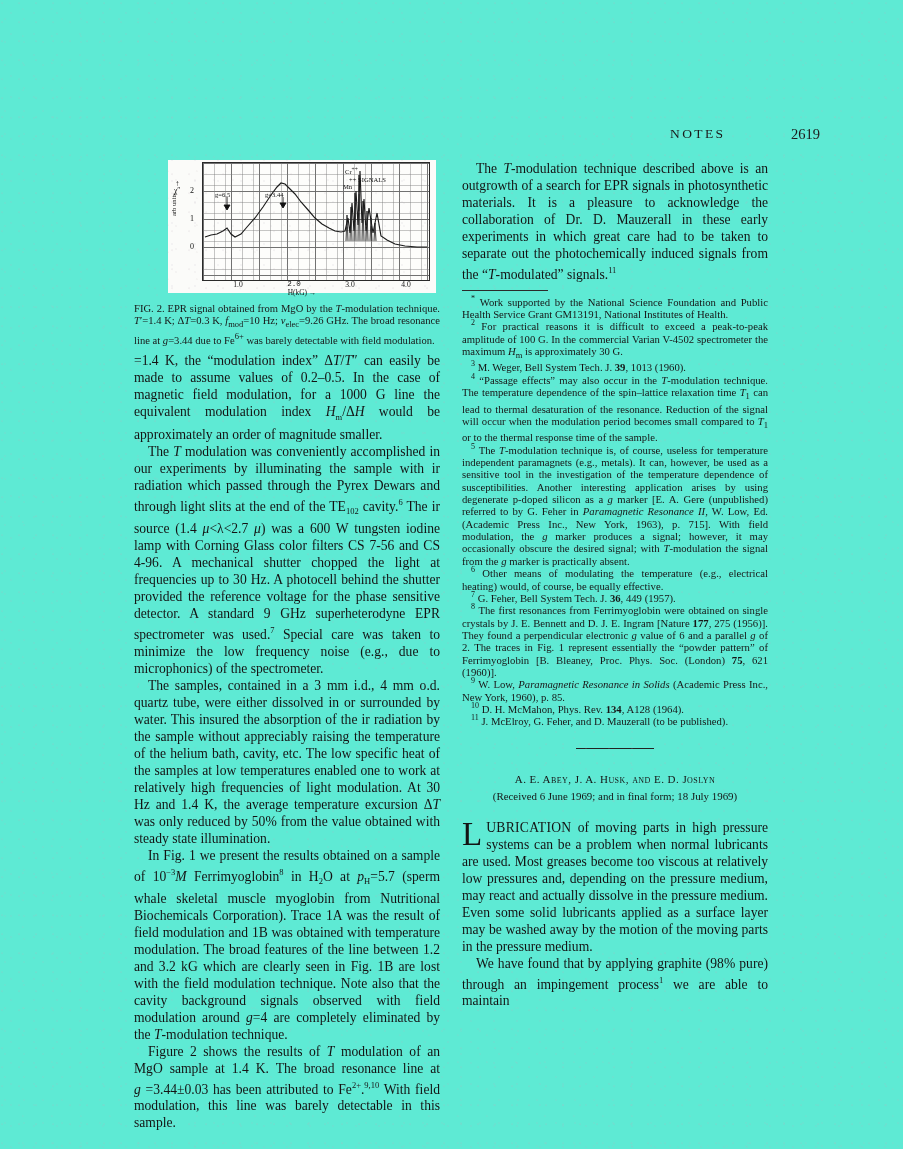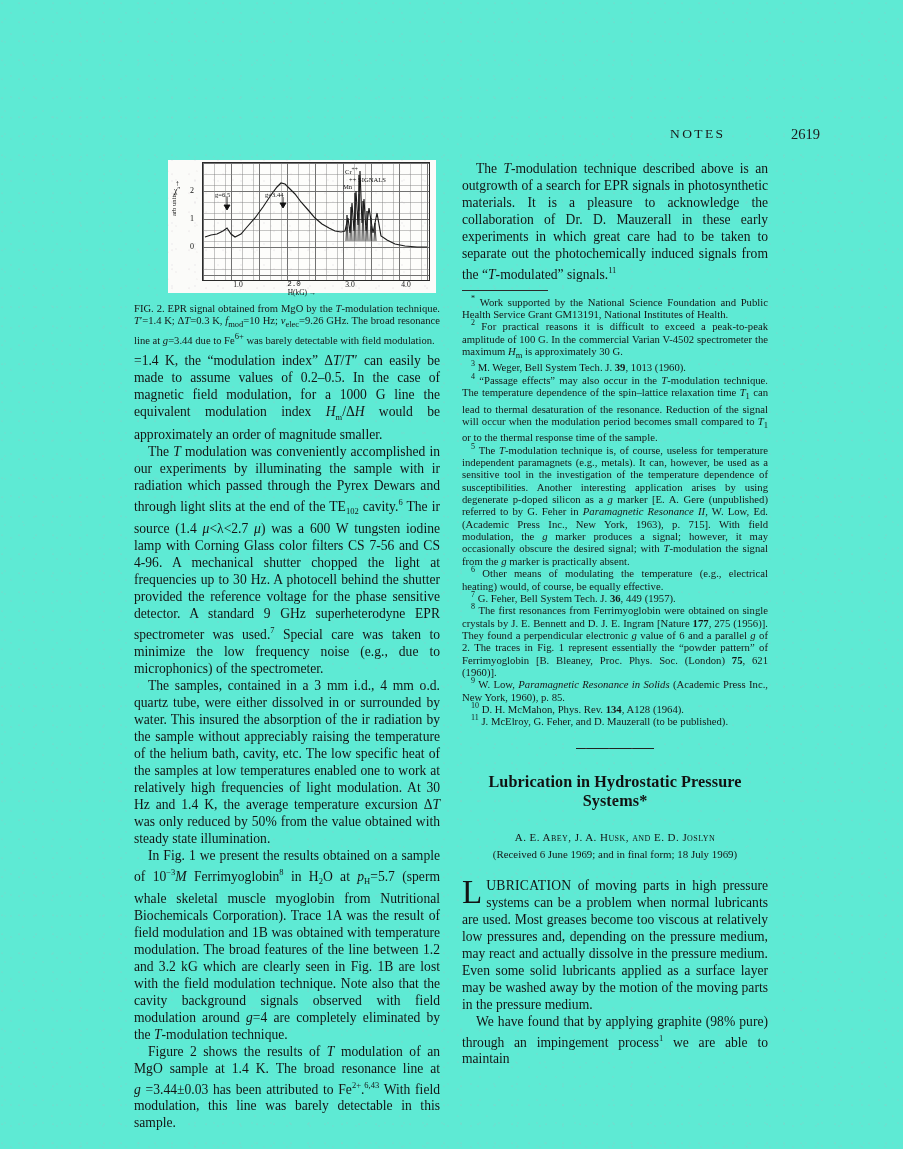--- a/index.html
+++ b/index.html
@@ -323,21 +323,21 @@
 
     <div class="col col-left" style="top:352px;">
       <p class="body noindent">=1.4&nbsp;K, the “modulation index” Δ<i>T</i>/<i>T</i>″ can easily be made to assume values of 0.2–0.5. In the case of magnetic field modulation, for a 1000 G line the equivalent modulation index <i>H</i><sub>m</sub>/Δ<i>H</i> would be approximately an order of magnitude smaller.</p>
 
       <p class="body">The <i>T</i> modulation was conveniently accomplished in our experiments by illuminating the sample with ir radiation which passed through the Pyrex Dewars and through light slits at the end of the TE<sub>102</sub> cavity.<sup>6</sup> The ir source (1.4&nbsp;<i>μ</i>&lt;λ&lt;2.7&nbsp;<i>μ</i>) was a 600 W tungsten iodine lamp with Corning Glass color filters CS 7-56 and CS 4-96. A mechanical shutter chopped the light at frequencies up to 30 Hz. A photocell behind the shutter provided the reference voltage for the phase sensitive detector. A standard 9 GHz superheterodyne EPR spectrometer was used.<sup>7</sup> Special care was taken to minimize the low frequency noise (e.g., due to microphonics) of the spectrometer.</p>
 
       <p class="body">The samples, contained in a 3 mm i.d., 4 mm o.d. quartz tube, were either dissolved in or surrounded by water. This insured the absorption of the ir radiation by the sample without appreciably raising the temperature of the helium bath, cavity, etc. The low specific heat of the samples at low temperatures enabled one to work at relatively high frequencies of light modulation. At 30 Hz and 1.4 K, the average temperature excursion Δ<i>T</i> was only reduced by 50% from the value obtained with steady state illumination.</p>
 
       <p class="body">In Fig. 1 we present the results obtained on a sample of 10<sup>−3</sup><i>M</i> Ferrimyoglobin<sup>8</sup> in H<sub>2</sub>O at <i>p</i><sub>H</sub>=5.7 (sperm whale skeletal muscle myoglobin from Nutritional Biochemicals Corporation). Trace 1A was the result of field modulation and 1B was obtained with temperature modulation. The broad features of the line between 1.2 and 3.2 kG which are clearly seen in Fig. 1B are lost with the field modulation technique. Note also that the cavity background signals observed with field modulation around <i>g</i>=4 are completely eliminated by the <i>T</i>-modulation technique.</p>
 
-      <p class="body">Figure 2 shows the results of <i>T</i> modulation of an MgO sample at 1.4 K. The broad resonance line at <i>g</i>&nbsp;=3.44±0.03 has been attributed to Fe<sup>2+</sup>.<sup>6,43</sup> With field modulation, this line was barely detectable in this sample.</p>
+      <p class="body">Figure 2 shows the results of <i>T</i> modulation of an MgO sample at 1.4 K. The broad resonance line at <i>g</i>&nbsp;=3.44±0.03 has been attributed to Fe<sup>2+</sup>.<sup>9,10</sup> With field modulation, this line was barely detectable in this sample.</p>
     </div>
 
     <div class="col col-right">
       <p class="body">The <i>T</i>-modulation technique described above is an outgrowth of a search for EPR signals in photosynthetic materials. It is a pleasure to acknowledge the collaboration of Dr. D. Mauzerall in these early experiments in which great care had to be taken to separate out the photochemically induced signals from the “<i>T</i>-modulated” signals.<sup>11</sup></p>
 
       <div class="fn-rule"></div>
 
       <p class="fnote"><span class="fn-sup">*</span>&nbsp;Work supported by the National Science Foundation and Public Health Service Grant GM13191, National Institutes of Health.</p>
 
 
@@ -356,21 +356,20 @@
       <p class="fnote"><span class="fn-sup">8</span>&nbsp;The first resonances from Ferrimyoglobin were obtained on single crystals by J. E. Bennett and D. J. E. Ingram [Nature <b>177</b>, 275 (1956)]. They found a perpendicular electronic <i>g</i> value of 6 and a parallel <i>g</i> of 2. The traces in Fig. 1 represent essentially the “powder pattern” of Ferrimyoglobin [B. Bleaney, Proc. Phys. Soc. (London) <b>75</b>, 621 (1960)].</p>
 
       <p class="fnote"><span class="fn-sup">9</span>&nbsp;W. Low, <i>Paramagnetic Resonance in Solids</i> (Academic Press Inc., New York, 1960), p. 85.</p>
 
       <p class="fnote"><span class="fn-sup">10</span>&nbsp;D. H. McMahon, Phys. Rev. <b>134</b>, A128 (1964).</p>
 
       <p class="fnote"><span class="fn-sup">11</span>&nbsp;J. McElroy, G. Feher, and D. Mauzerall (to be published).</p>
 
       <div class="art-rule"></div>
 
-      <h2 class="art-title">Lubrication in Hydrostatic Pressure Systems*</h2>
       <div class="art-authors">A. E. Abey, J. A. Husk, and E. D. Joslyn</div>
       <div class="art-received">(Received 6 June 1969; and in final form; 18 July 1969)</div>
 
       <p class="dropcap-para"><span class="dropcap">L</span><span class="smallcaps-lead">UBRICATION</span><span> of moving parts in high pressure systems can be a problem when normal lubricants are used. Most greases become too viscous at relatively low pressures and, depending on the pressure medium, may react and actually dissolve in the pressure medium. Even some solid lubricants applied as a surface layer may be washed away by the motion of the moving parts in the pressure medium.</span></p>
 
       <p class="body">We have found that by applying graphite (98% pure) through an impingement process<sup>1</sup> we are able to maintain</p>
     </div>
 
   </div>
 </div>

